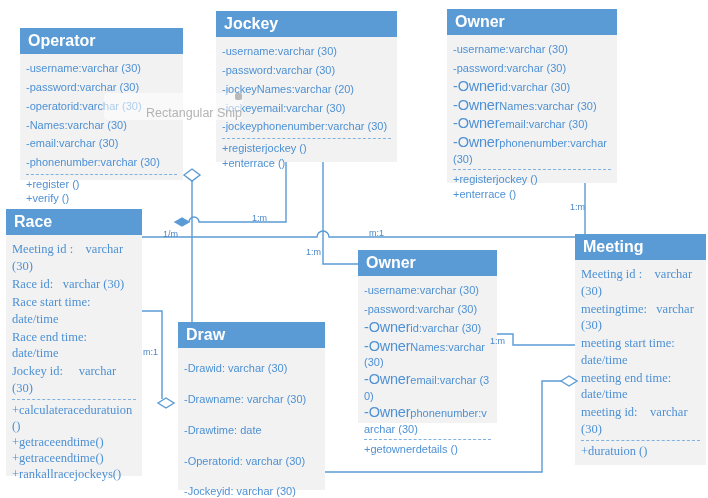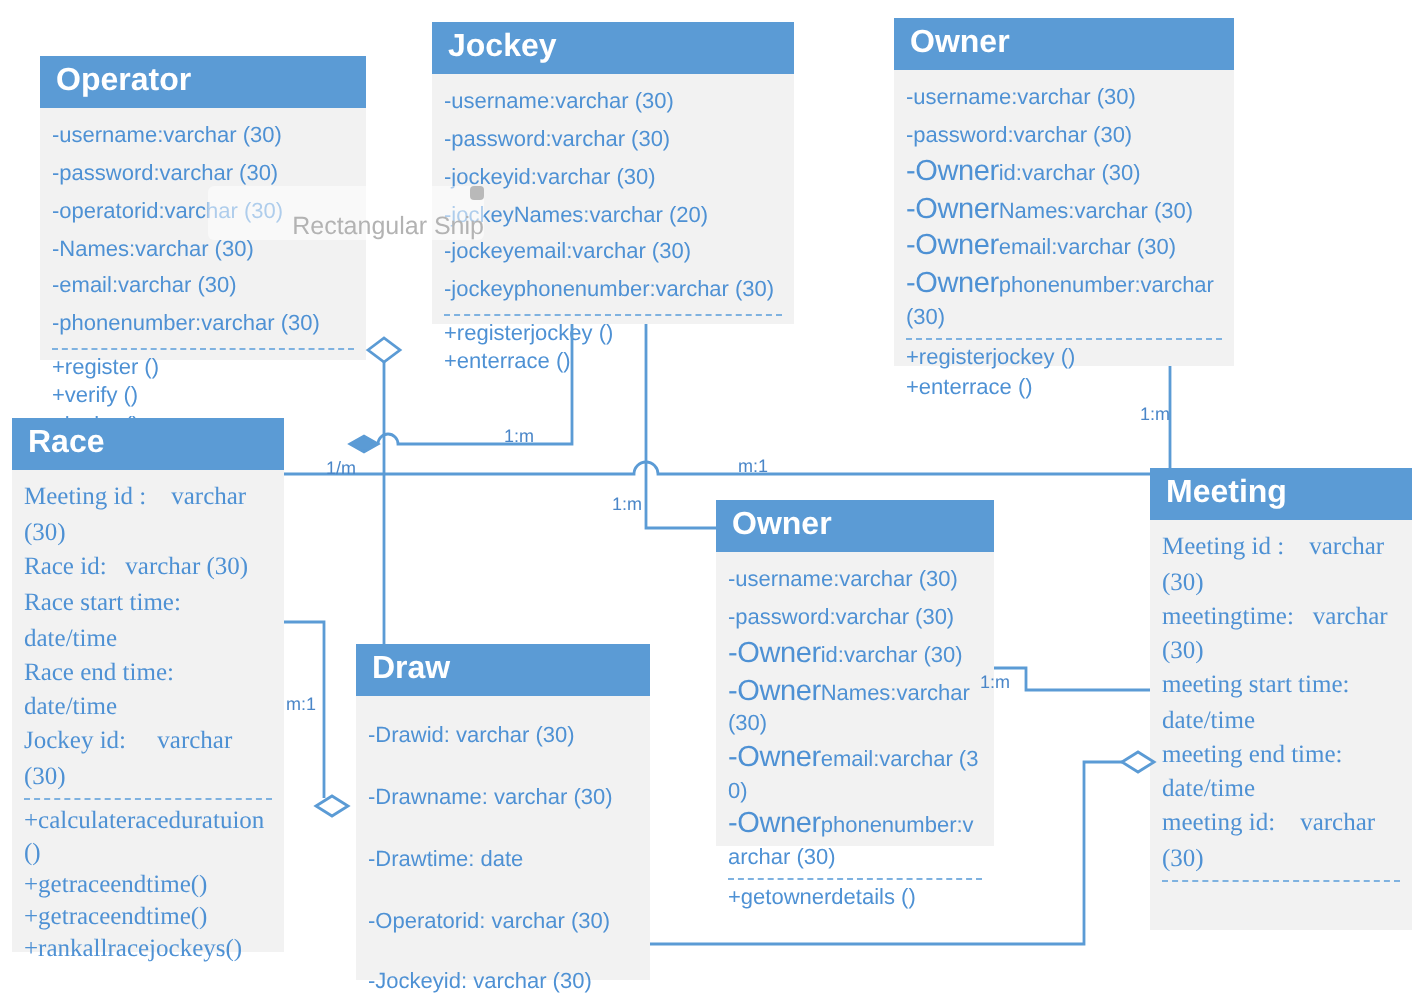--- a/index.html
+++ b/index.html
@@ -83,21 +83,20 @@
     </div>
   </div>
 
   <div class="cls" style="left:216px;top:11px;width:181px;height:151px">
     <div class="cls-title">Jockey</div>
     <div class="cls-body">
       <div>
 
       <div class="attr"><span class="attr-big"></span><span class="attr-text">-username:varchar (30)</span></div>
           <div class="attr"><span class="attr-big"></span><span class="attr-text">-password:varchar (30)</span></div>
-          <div class="attr"><span class="attr-big"></span><span class="attr-text">-jockeyid:varchar (30)</span></div>
           <div class="attr"><span class="attr-big"></span><span class="attr-text">-jockeyNames:varchar (20)</span></div>
           <div class="attr"><span class="attr-big"></span><span class="attr-text">-jockeyemail:varchar (30)</span></div>
           <div class="attr"><span class="attr-big"></span><span class="attr-text">-jockeyphonenumber:varchar (30)</span></div>
         </div>
       <div class="sep"></div>
       <div>
 
       <div class="method">+registerjockey ()</div>
           <div class="method">+enterrace ()</div>
         </div>
@@ -187,20 +186,24 @@
     <div class="cls-body">
       <div>
 
       <div class="attr"><span class="attr-big"></span><span class="attr-text">Meeting id :    varchar (30)</span></div>
           <div class="attr"><span class="attr-big"></span><span class="attr-text">meetingtime:   varchar (30)</span></div>
           <div class="attr"><span class="attr-big"></span><span class="attr-text">meeting start time: date/time</span></div>
           <div class="attr"><span class="attr-big"></span><span class="attr-text">meeting end time: date/time</span></div>
           <div class="attr"><span class="attr-big"></span><span class="attr-text">meeting id:    varchar (30)</span></div>
         </div>
       <div class="sep"></div>
+      <div>
+
+      <div class="method">+duratuion ()</div>
+        </div>
     </div>
   </div>
 
   <div id="watermark">
     <span class="wm-dot"></span>
     <span class="wm-text">Rectangular Snip</span>
   </div>
 
 </div>
 

